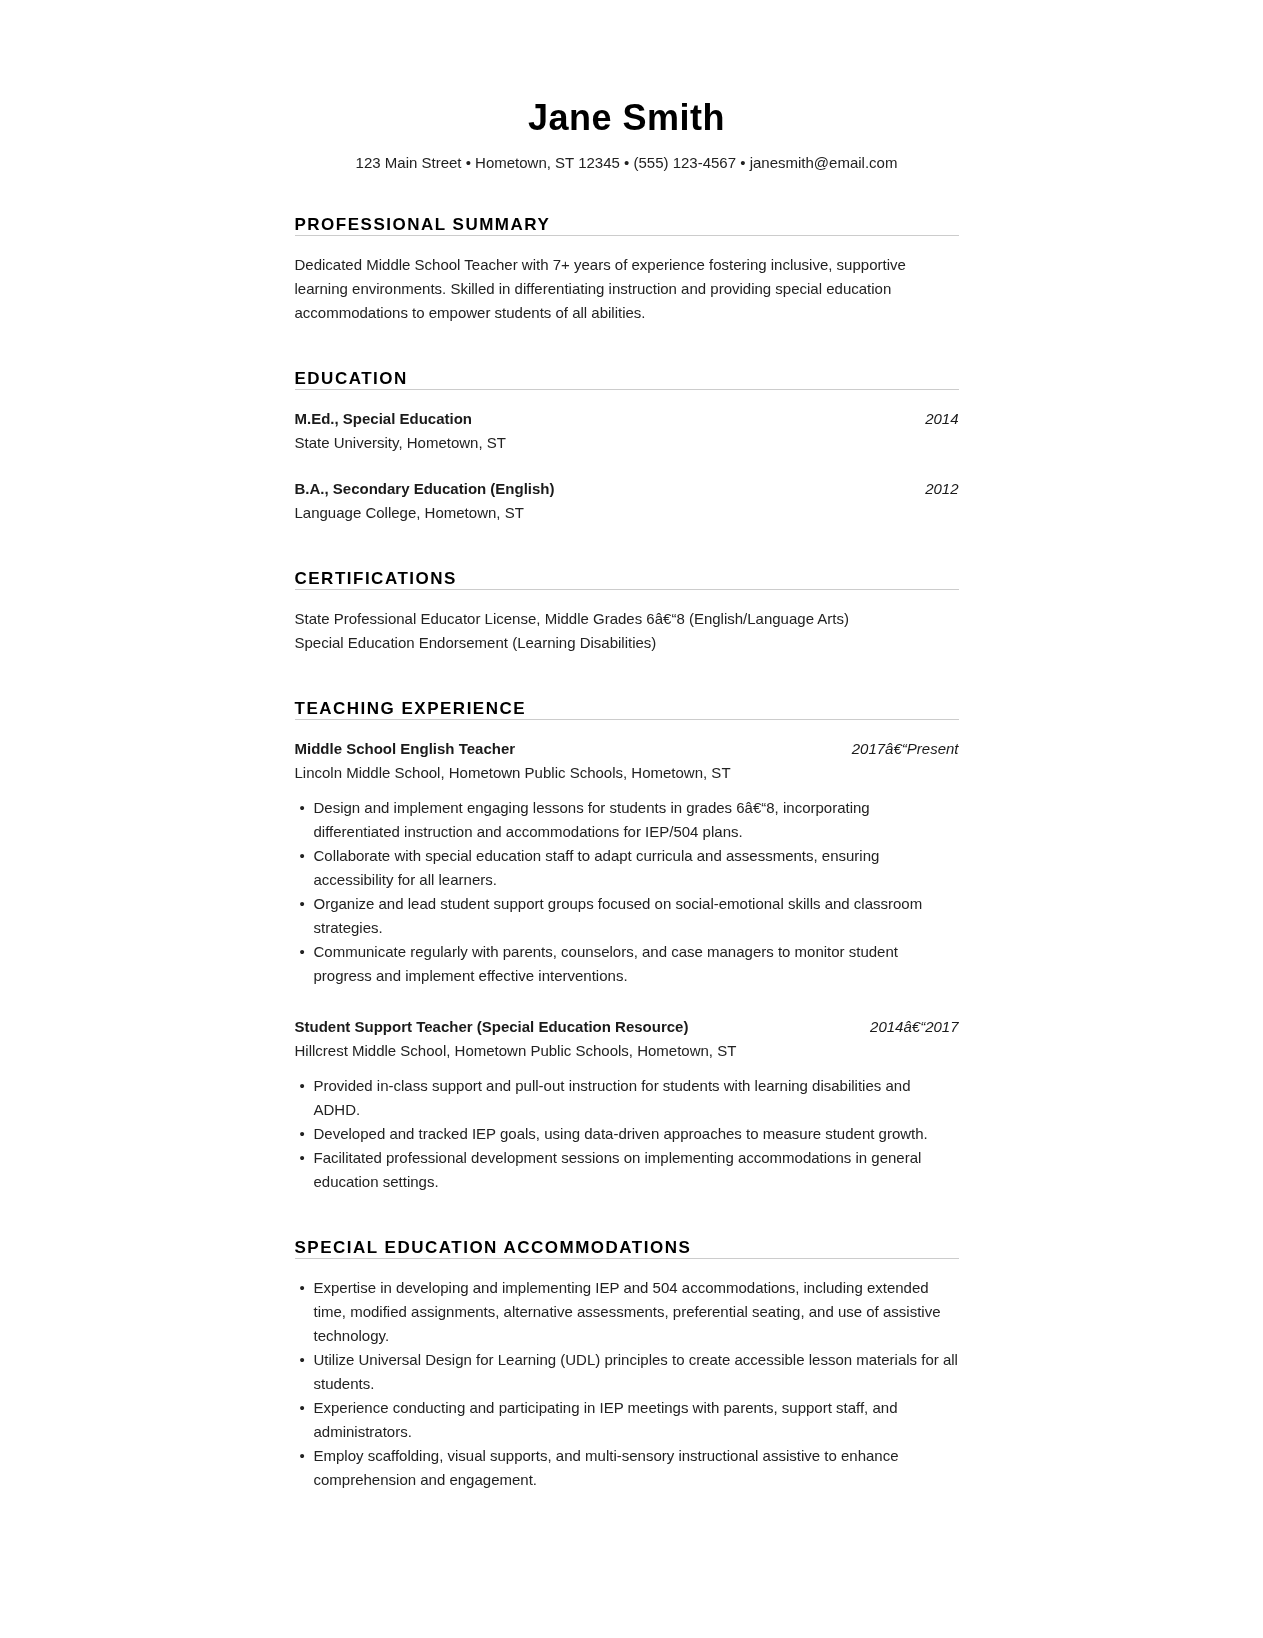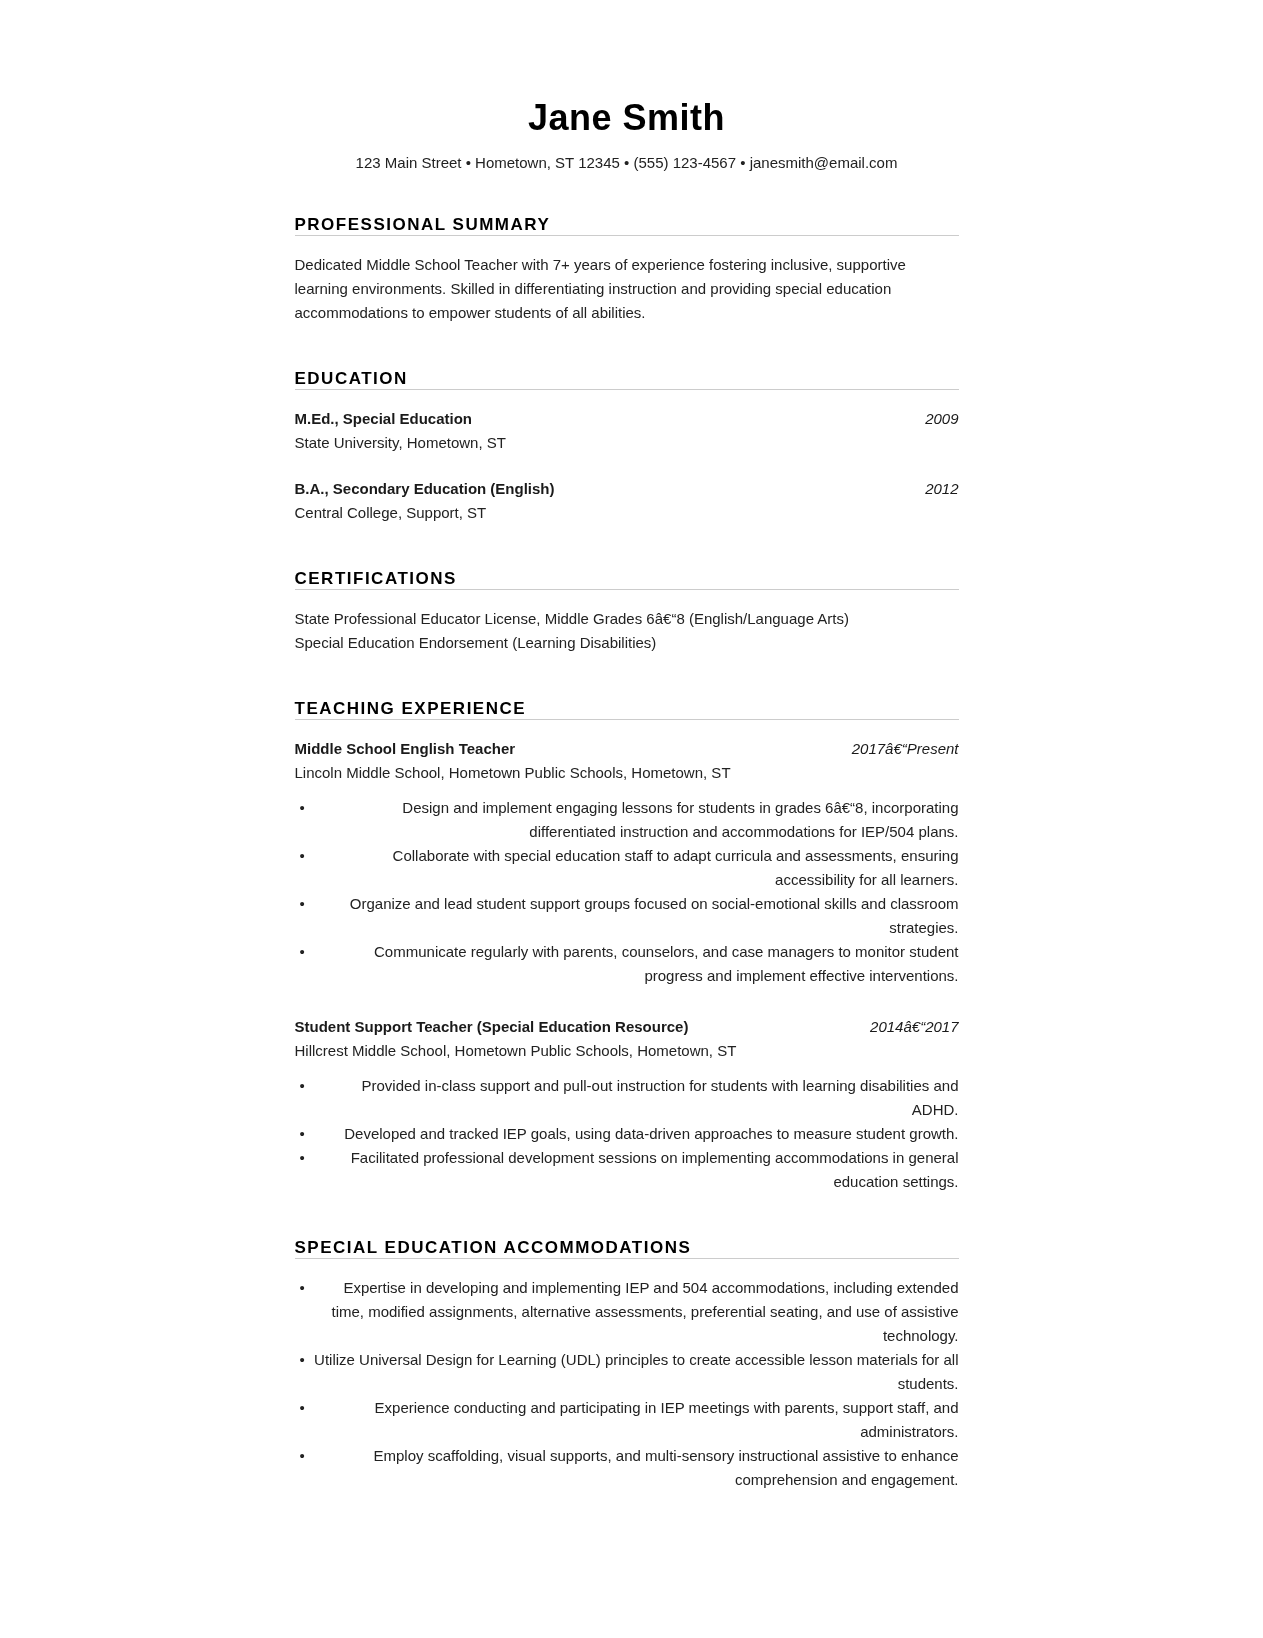--- a/index.html
+++ b/index.html
@@ -49,21 +49,20 @@
   }
   .entry-title { font-weight: 700; color: #1a1a1a; }
   .entry-date { font-style: italic; color: #1a1a1a; white-space: nowrap; }
   .entry-sub { font-size: 15px; line-height: 24px; color: #222222; }
   .job { margin-bottom: 27px; margin-top: 12px; }
   .job:last-child { margin-bottom: 0; }
   .plain-line { line-height: 24px; }
   ul.bullets {
     list-style: none;
     margin-top: 11px;
-    text-align: right;
   }
   ul.bullets li {
     position: relative;
     padding-left: 19px;
     line-height: 24px;
     color: #222222;
   }
   ul.bullets li::before {
     content: "\2022";
     position: absolute;
@@ -85,30 +84,30 @@
   <div class="section-heading">PROFESSIONAL SUMMARY</div>
   <div class="section-body">
     <p class="summary-text">Dedicated Middle School Teacher with 7+ years of experience fostering inclusive, supportive learning environments. Skilled in differentiating instruction and providing special education accommodations to empower students of all abilities.</p>
   </div>
 
   <div class="section-heading">EDUCATION</div>
   <div class="section-body">
     <div class="entry">
       <div class="entry-head">
         <span class="entry-title">M.Ed., Special Education</span>
-        <span class="entry-date">2009</span>
+        <span class="entry-date">2014</span>
       </div>
       <div class="entry-sub">State University, Hometown, ST</div>
     </div>
     <div class="entry">
       <div class="entry-head">
         <span class="entry-title">B.A., Secondary Education (English)</span>
         <span class="entry-date">2012</span>
       </div>
-      <div class="entry-sub">Central College, Support, ST</div>
+      <div class="entry-sub">Language College, Hometown, ST</div>
     </div>
   </div>
 
   <div class="section-heading">CERTIFICATIONS</div>
   <div class="section-body">
     <div class="plain-line">State Professional Educator License, Middle Grades 6â€“8 (English/Language Arts)</div>
     <div class="plain-line">Special Education Endorsement (Learning Disabilities)</div>
   </div>
 
   <div class="section-heading">TEACHING EXPERIENCE</div>

